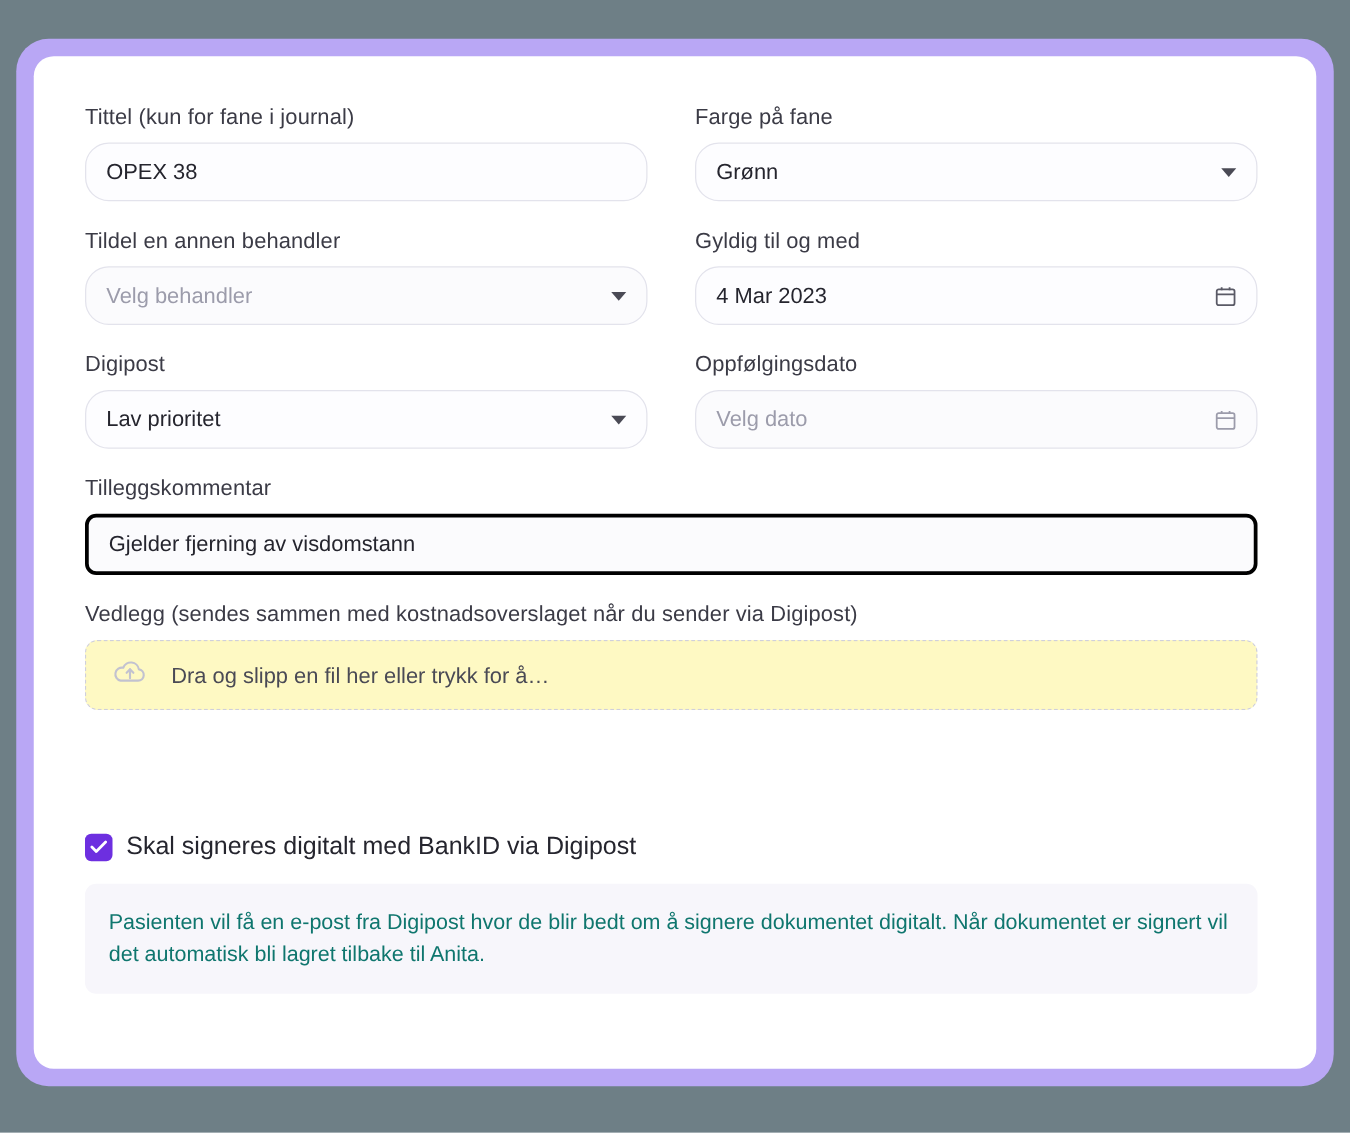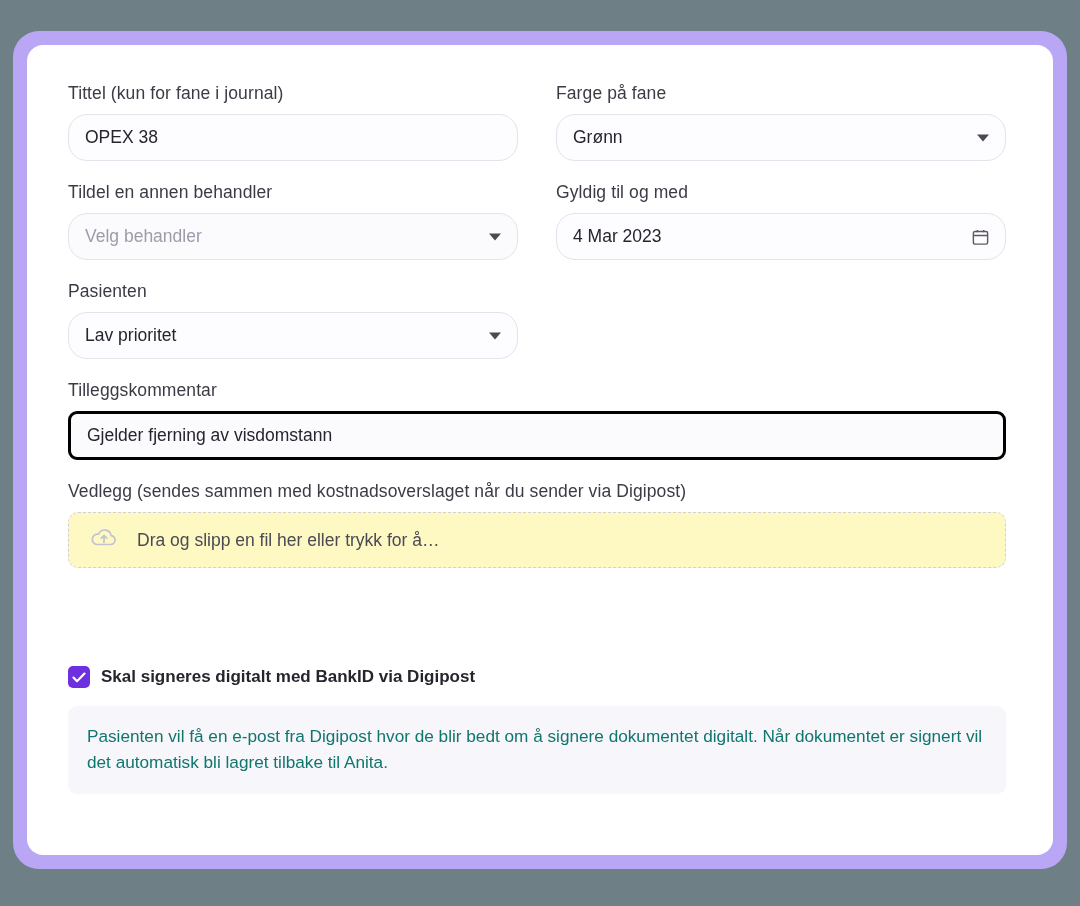--- a/index.html
+++ b/index.html
@@ -117,23 +117,22 @@
     height: 22px;
     border-radius: 5px;
     background: #6d2fe0;
     display: flex;
     align-items: center;
     justify-content: center;
     flex: 0 0 auto;
   }
   .checkbox svg { display: block; }
   .checkbox-label {
-    font-size: 17px;
+    font-size: 20px;
     color: #25252e;
-    font-weight: bold;
   }
   .info-box {
     background: #f7f6fb;
     border-radius: 9px;
     padding: 17px 19px 19px 19px;
     font-size: 17.2px;
     line-height: 1.52;
     color: #0f766e;
     width: 938px;
   }
@@ -180,24 +179,38 @@
                 <line x1="8" y1="3" x2="8" y2="6"></line>
                 <line x1="16" y1="3" x2="16" y2="6"></line>
               </svg>
             </span>
           </div>
         </div>
       </div>
 
       <div class="row">
         <div class="col">
-          <div class="label">Pasienten</div>
+          <div class="label">Digipost</div>
           <div class="field plain">
             <span>Lav prioritet</span>
             <span class="caret"></span>
+          </div>
+        </div>
+        <div class="col">
+          <div class="label">Oppfølgingsdato</div>
+          <div class="field">
+            <span class="placeholder">Velg dato</span>
+            <span class="cal-icon">
+              <svg width="19" height="19" viewBox="0 0 24 24" fill="none" stroke="#9c9cab" stroke-width="1.8">
+                <rect x="3" y="5" width="18" height="16" rx="2"></rect>
+                <line x1="3" y1="10" x2="21" y2="10"></line>
+                <line x1="8" y1="3" x2="8" y2="6"></line>
+                <line x1="16" y1="3" x2="16" y2="6"></line>
+              </svg>
+            </span>
           </div>
         </div>
       </div>
 
       <div class="row">
         <div class="col-full">
           <div class="label">Tilleggskommentar</div>
           <div class="comment-field">
             <span>Gjelder fjerning av visdomstann</span>
           </div>

